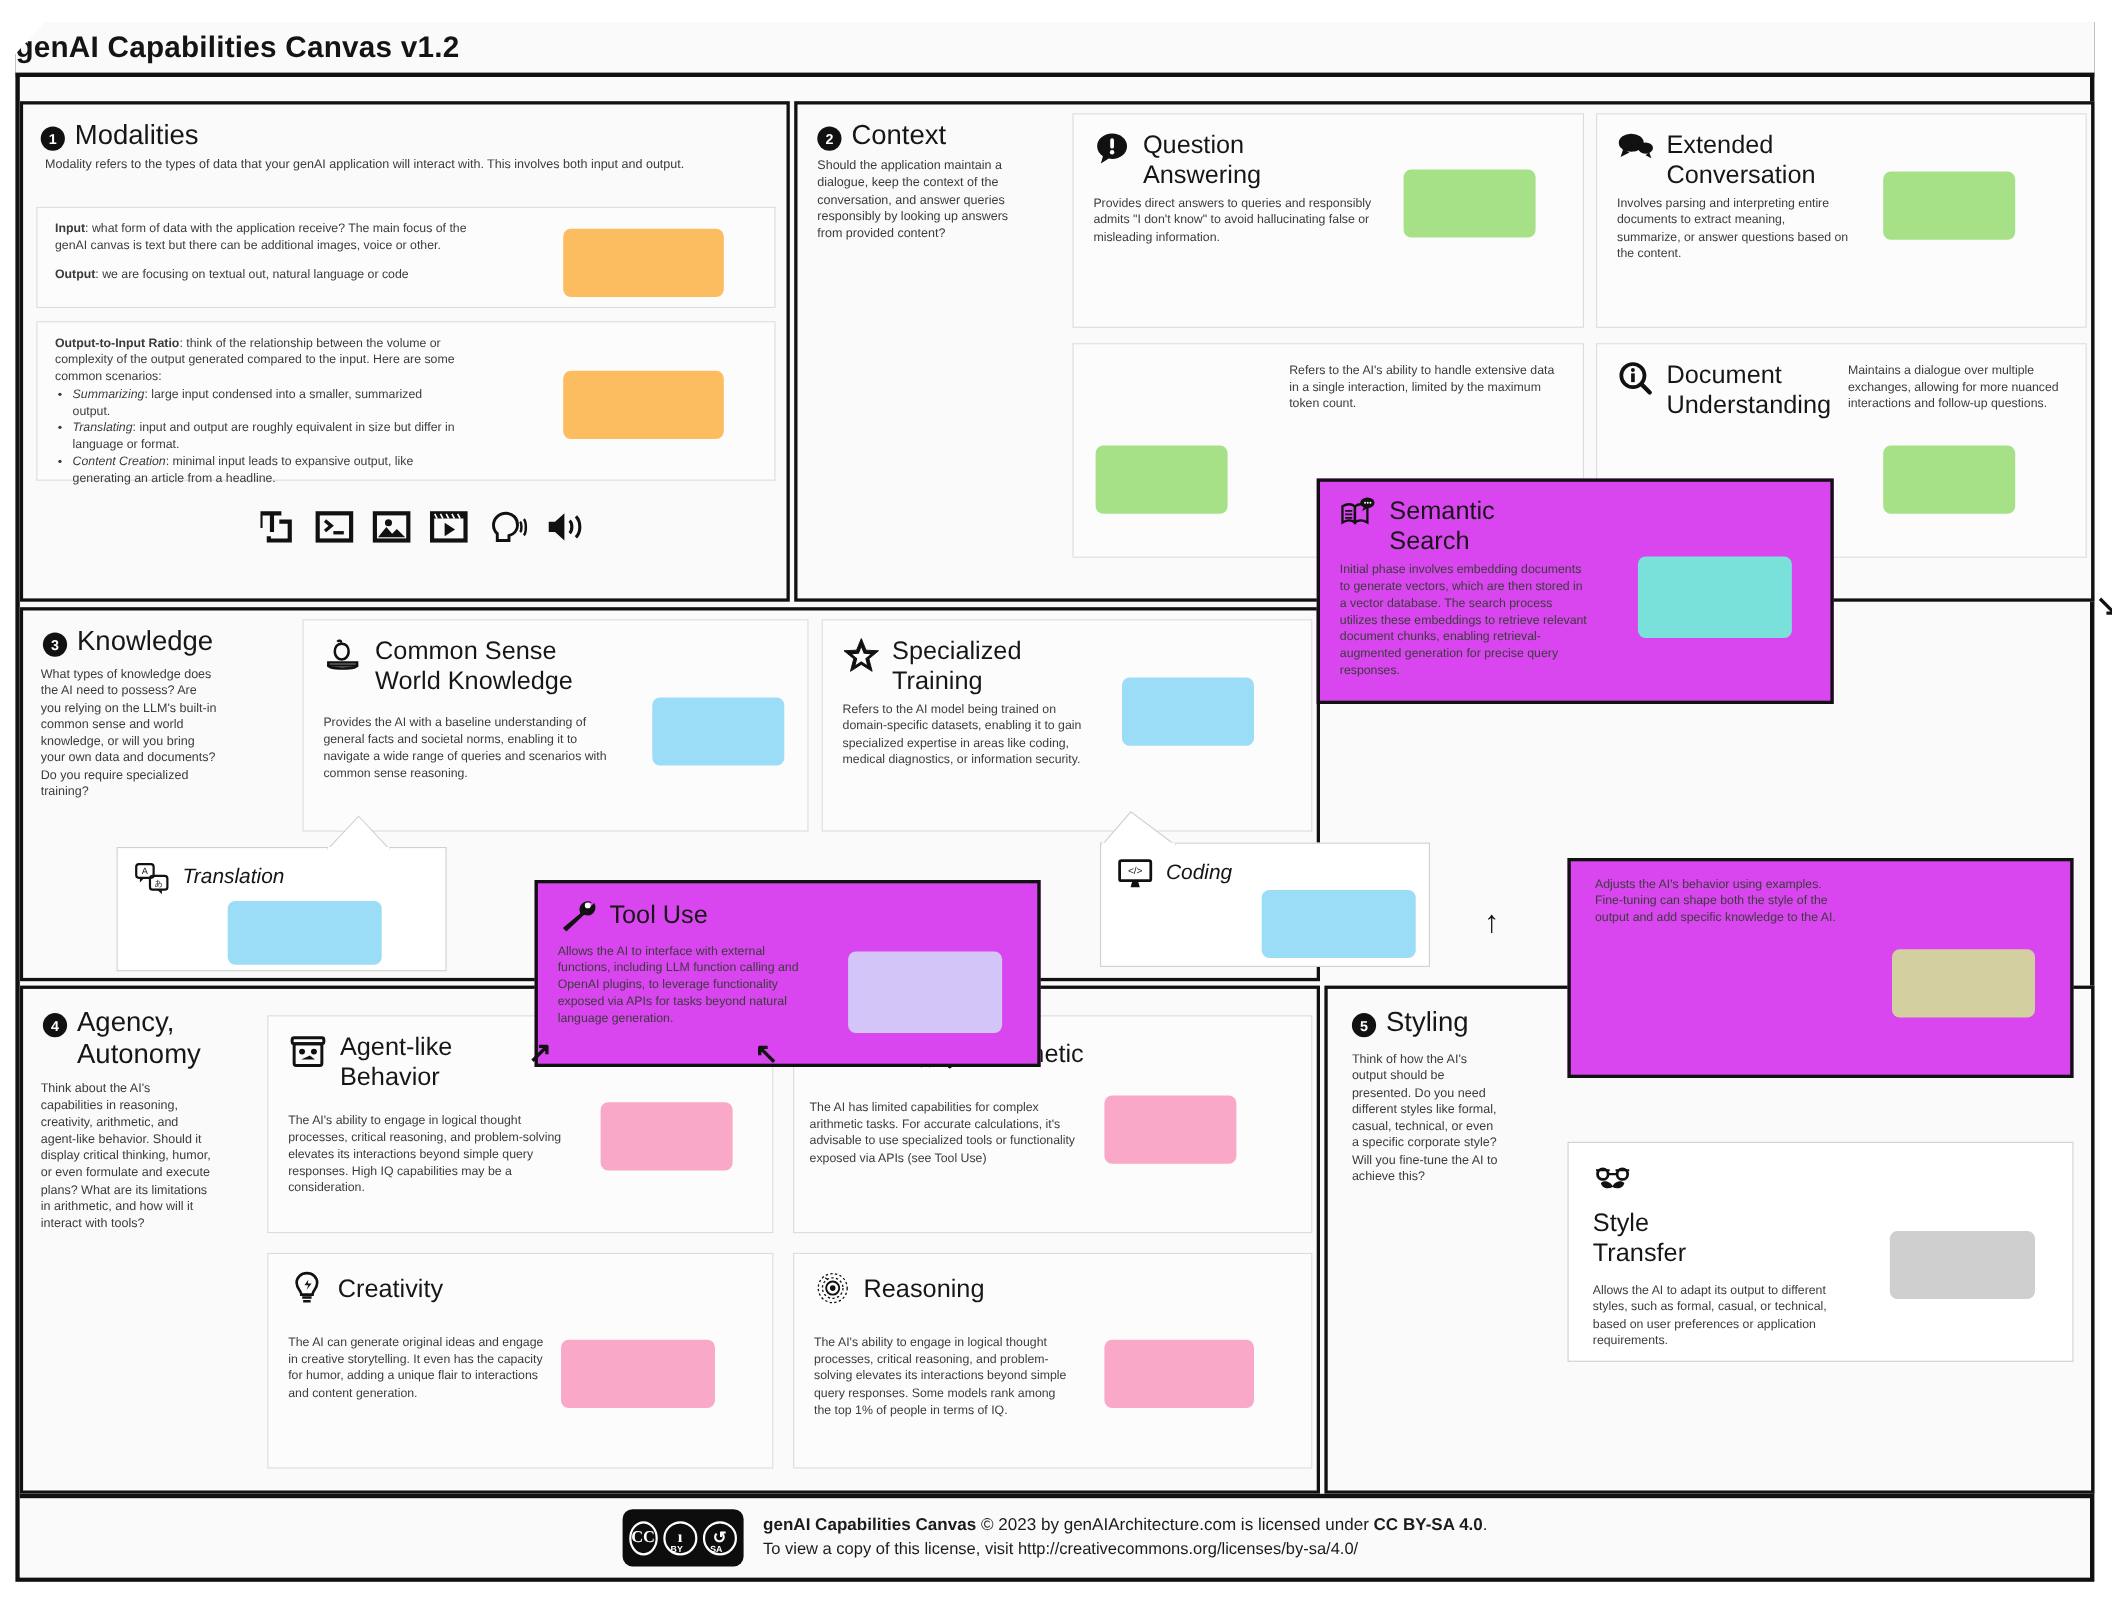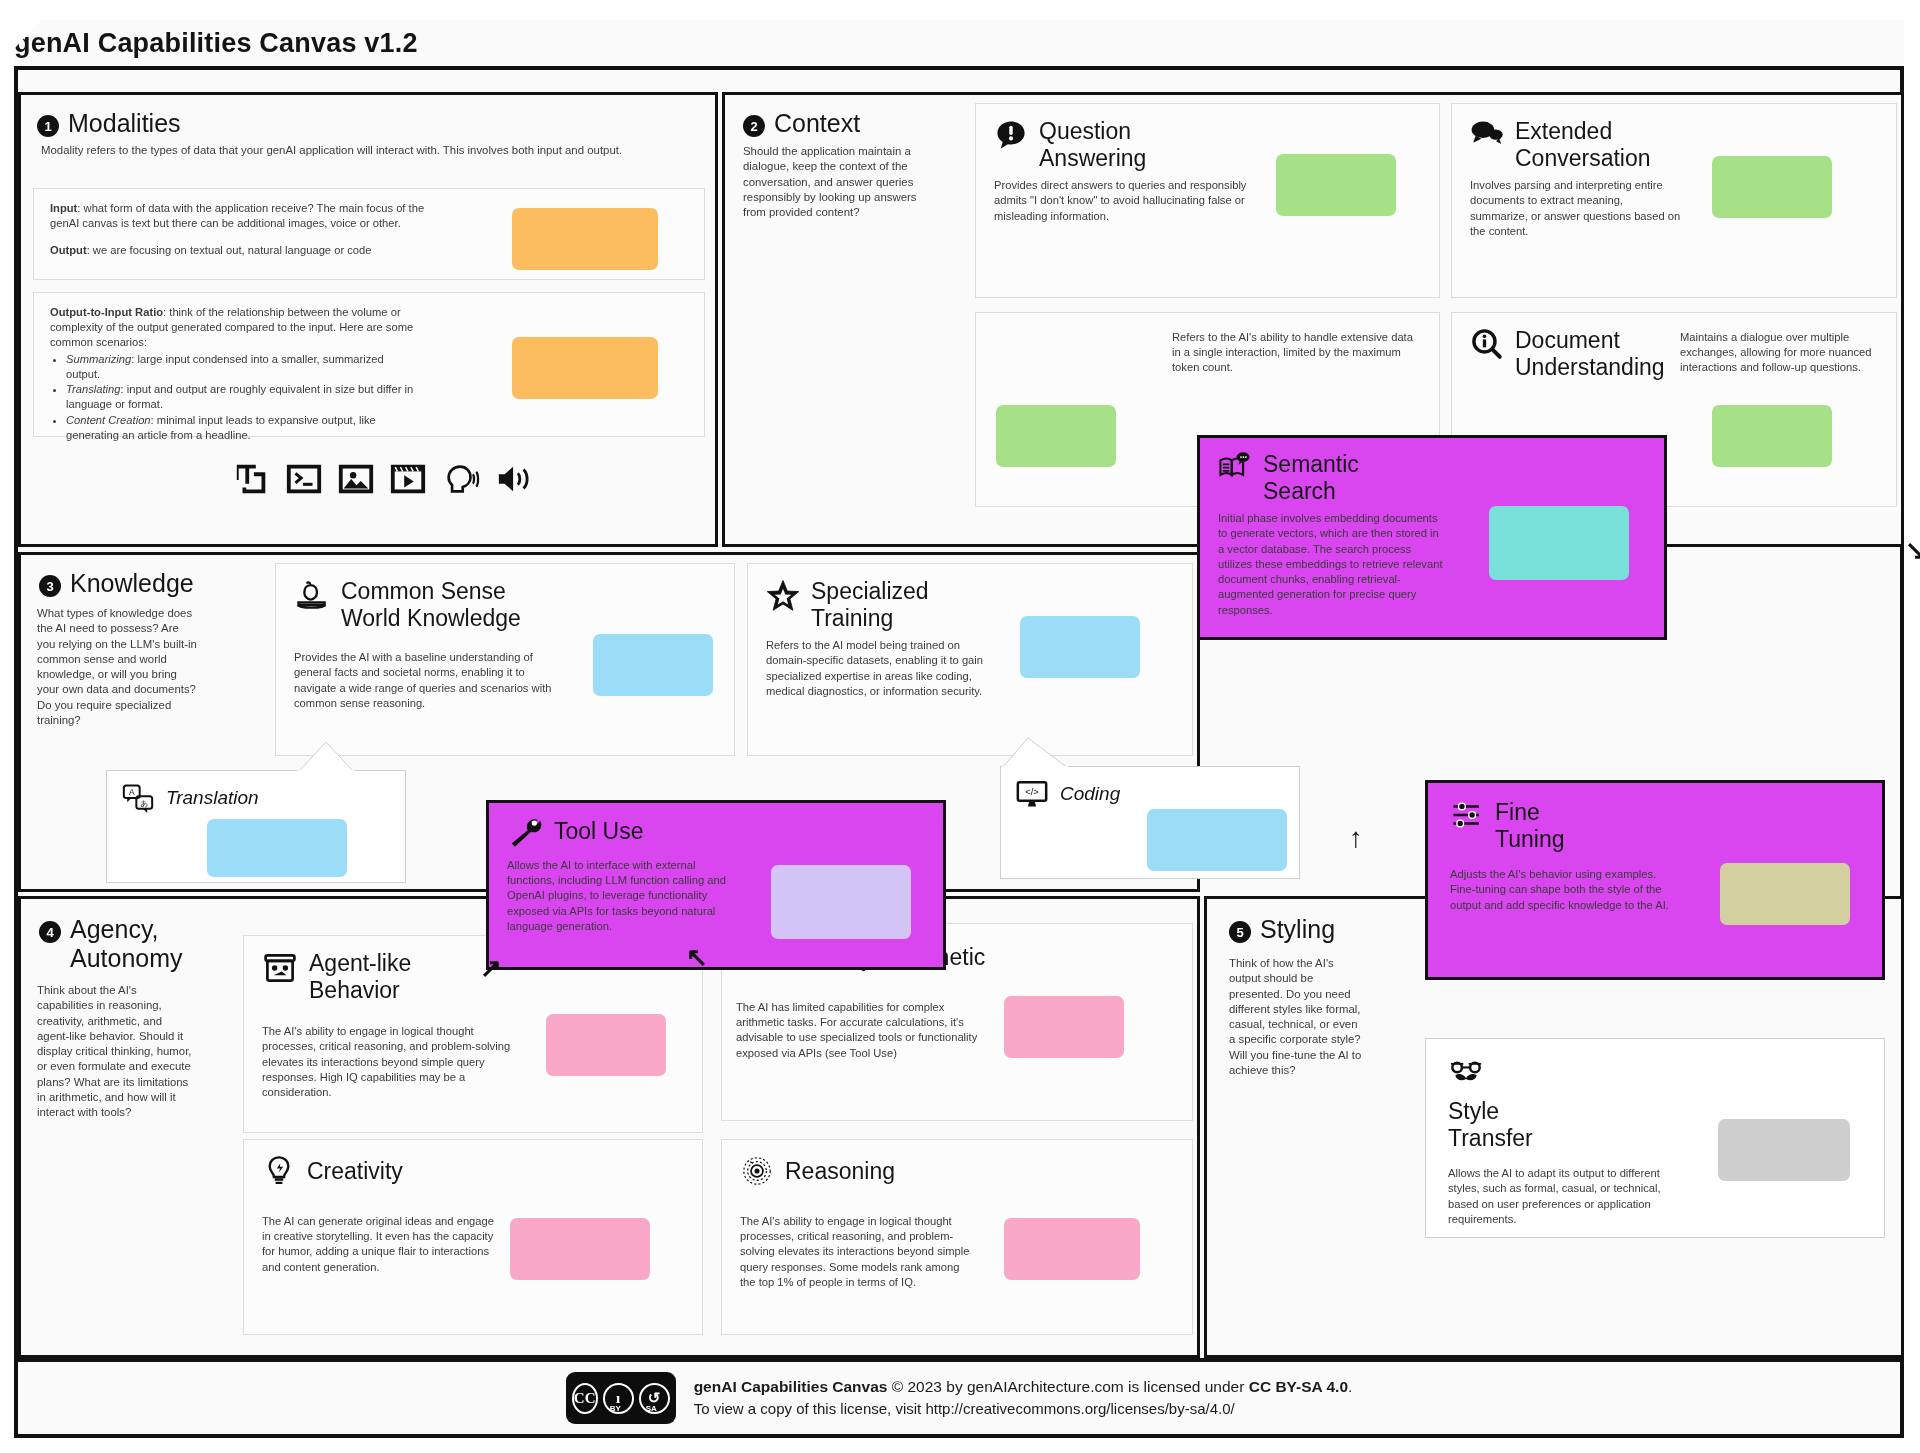--- a/index.html
+++ b/index.html
@@ -364,21 +364,21 @@
     <div class="swatch" style="left:282px; top:62px; width:140px; height:74px; background:#D3C5F7;"></div>
   </div>
 
   <div class="sec" style="left:18px; top:896px; width:1182px; height:462px;">
     <div class="sec-head" style="padding:16px 0 0 18px;">
       <div class="badge">4</div>
       <div class="sec-title" style="max-width:140px;">Agency, Autonomy</div>
     </div>
     <div class="sec-desc" style="padding:10px 14px 0 16px; width:186px;">Think about the AI's capabilities in reasoning, creativity, arithmetic, and agent-like behavior. Should it display critical thinking, humor, or even formulate and execute plans? What are its limitations in arithmetic, and how will it interact with tools?</div>
 
-    <div class="card" style="left:222px; top:36px; width:460px; height:198px;">
+    <div class="card" style="left:222px; top:24px; width:460px; height:198px;">
       <div class="card-head" style="padding:14px 0 0 18px;">
         <svg class="icon" width="36" height="36" viewBox="0 0 40 40">
           <rect x="4" y="6" width="32" height="6" rx="2" fill="none" stroke="#111" stroke-width="3"></rect>
           <rect x="6" y="12" width="28" height="22" rx="2" fill="none" stroke="#111" stroke-width="3"></rect>
           <circle cx="14" cy="20" r="3" fill="#111"></circle>
             <circle cx="26" cy="20" r="3" fill="#111"></circle>
           <path d="M13 28h14l-5-4z" fill="#111"></path>
         </svg>
         <div class="card-title" style="max-width:130px;">Agent-like Behavior</div>
       </div>
@@ -437,29 +437,20 @@
   <div class="sec" style="left:1204px; top:896px; width:700px; height:462px;">
     <div class="sec-head" style="padding:16px 0 0 22px;">
       <div class="badge">5</div>
       <div class="sec-title">Styling</div>
     </div>
     <div class="sec-desc" style="padding:12px 16px 0 22px; width:172px;">Think of how the AI's output should be presented. Do you need different styles like formal, casual, technical, or even a specific corporate style? Will you fine-tune the AI to achieve this?</div>
     <div class="arrow" style="left:142px; top:-75px; font-size:28px;">↑</div>
   </div>
 
   <div class="popout" style="left:1425px; top:780px; width:460px; height:200px;">
-    <div class="card-head" style="padding:16px 0 0 22px;">
-      <svg class="icon" width="34" height="32" viewBox="0 0 40 36">
-        <path d="M4 8h30M4 18h30M4 28h30" stroke="#111" stroke-width="3"></path>
-        <circle cx="14" cy="8" r="4" fill="#111" stroke="#fff" stroke-width="1.6"></circle>
-        <circle cx="26" cy="18" r="4" fill="#111" stroke="#fff" stroke-width="1.6"></circle>
-        <circle cx="12" cy="28" r="4" fill="#111" stroke="#fff" stroke-width="1.6"></circle>
-      </svg>
-      <div class="card-title" style="max-width:100px;">Fine Tuning</div>
-    </div>
     <div class="card-body" style="padding:14px 0 0 22px; width:250px;">Adjusts the AI's behavior using examples. Fine-tuning can shape both the style of the output and add specific knowledge to the AI.</div>
     <div class="swatch" style="left:292px; top:80px; width:130px; height:62px; background:#D4CFA0;"></div>
   </div>
 
   <div class="popout-light" style="left:1425px; top:1038px; width:460px; height:200px;">
     <div class="card-head" style="padding:16px 0 0 22px;flex-direction:column;">
       <svg class="icon" width="36" height="32" viewBox="0 0 40 36">
         <path d="M3 9h14v2H3zM23 9h14v2H23z" fill="#111"></path>
         <circle cx="10" cy="14" r="5.4" fill="none" stroke="#111" stroke-width="2.8"></circle>
         <circle cx="30" cy="14" r="5.4" fill="none" stroke="#111" stroke-width="2.8"></circle>

